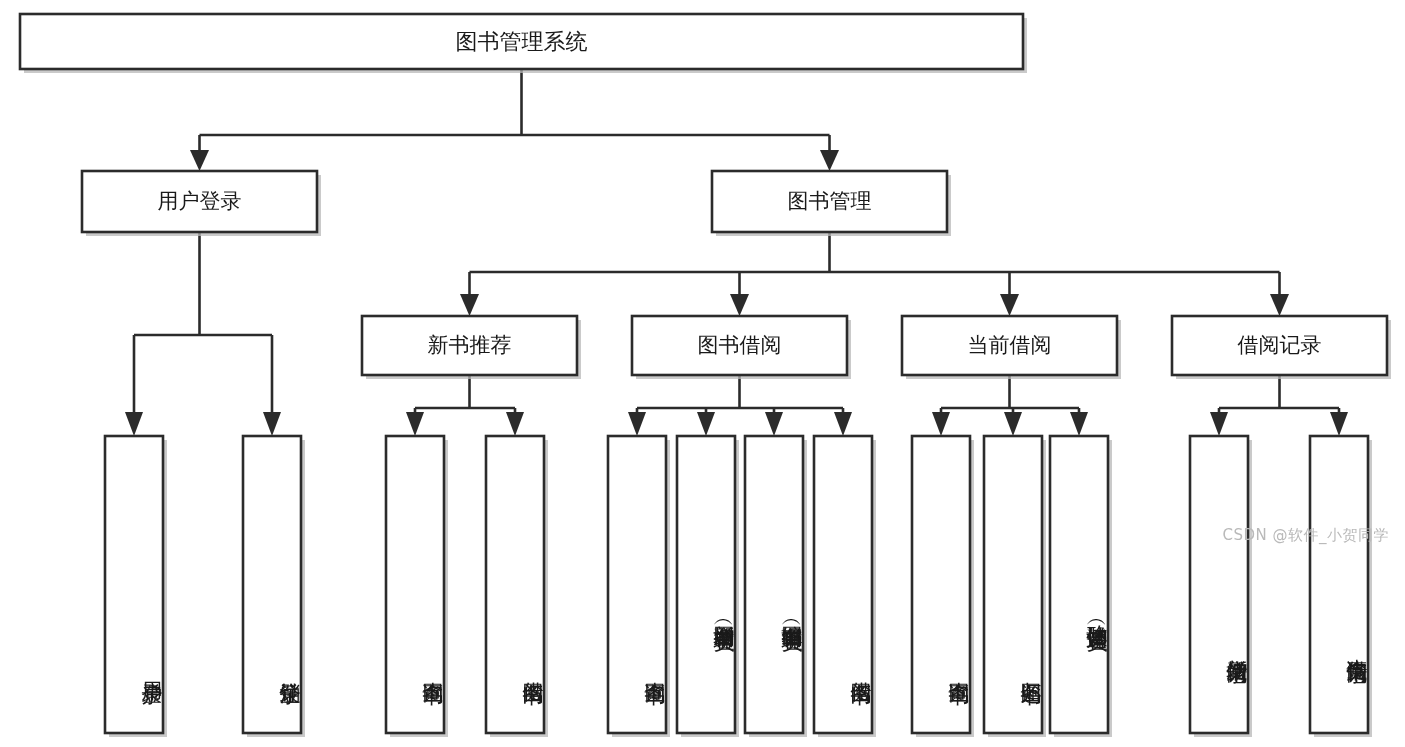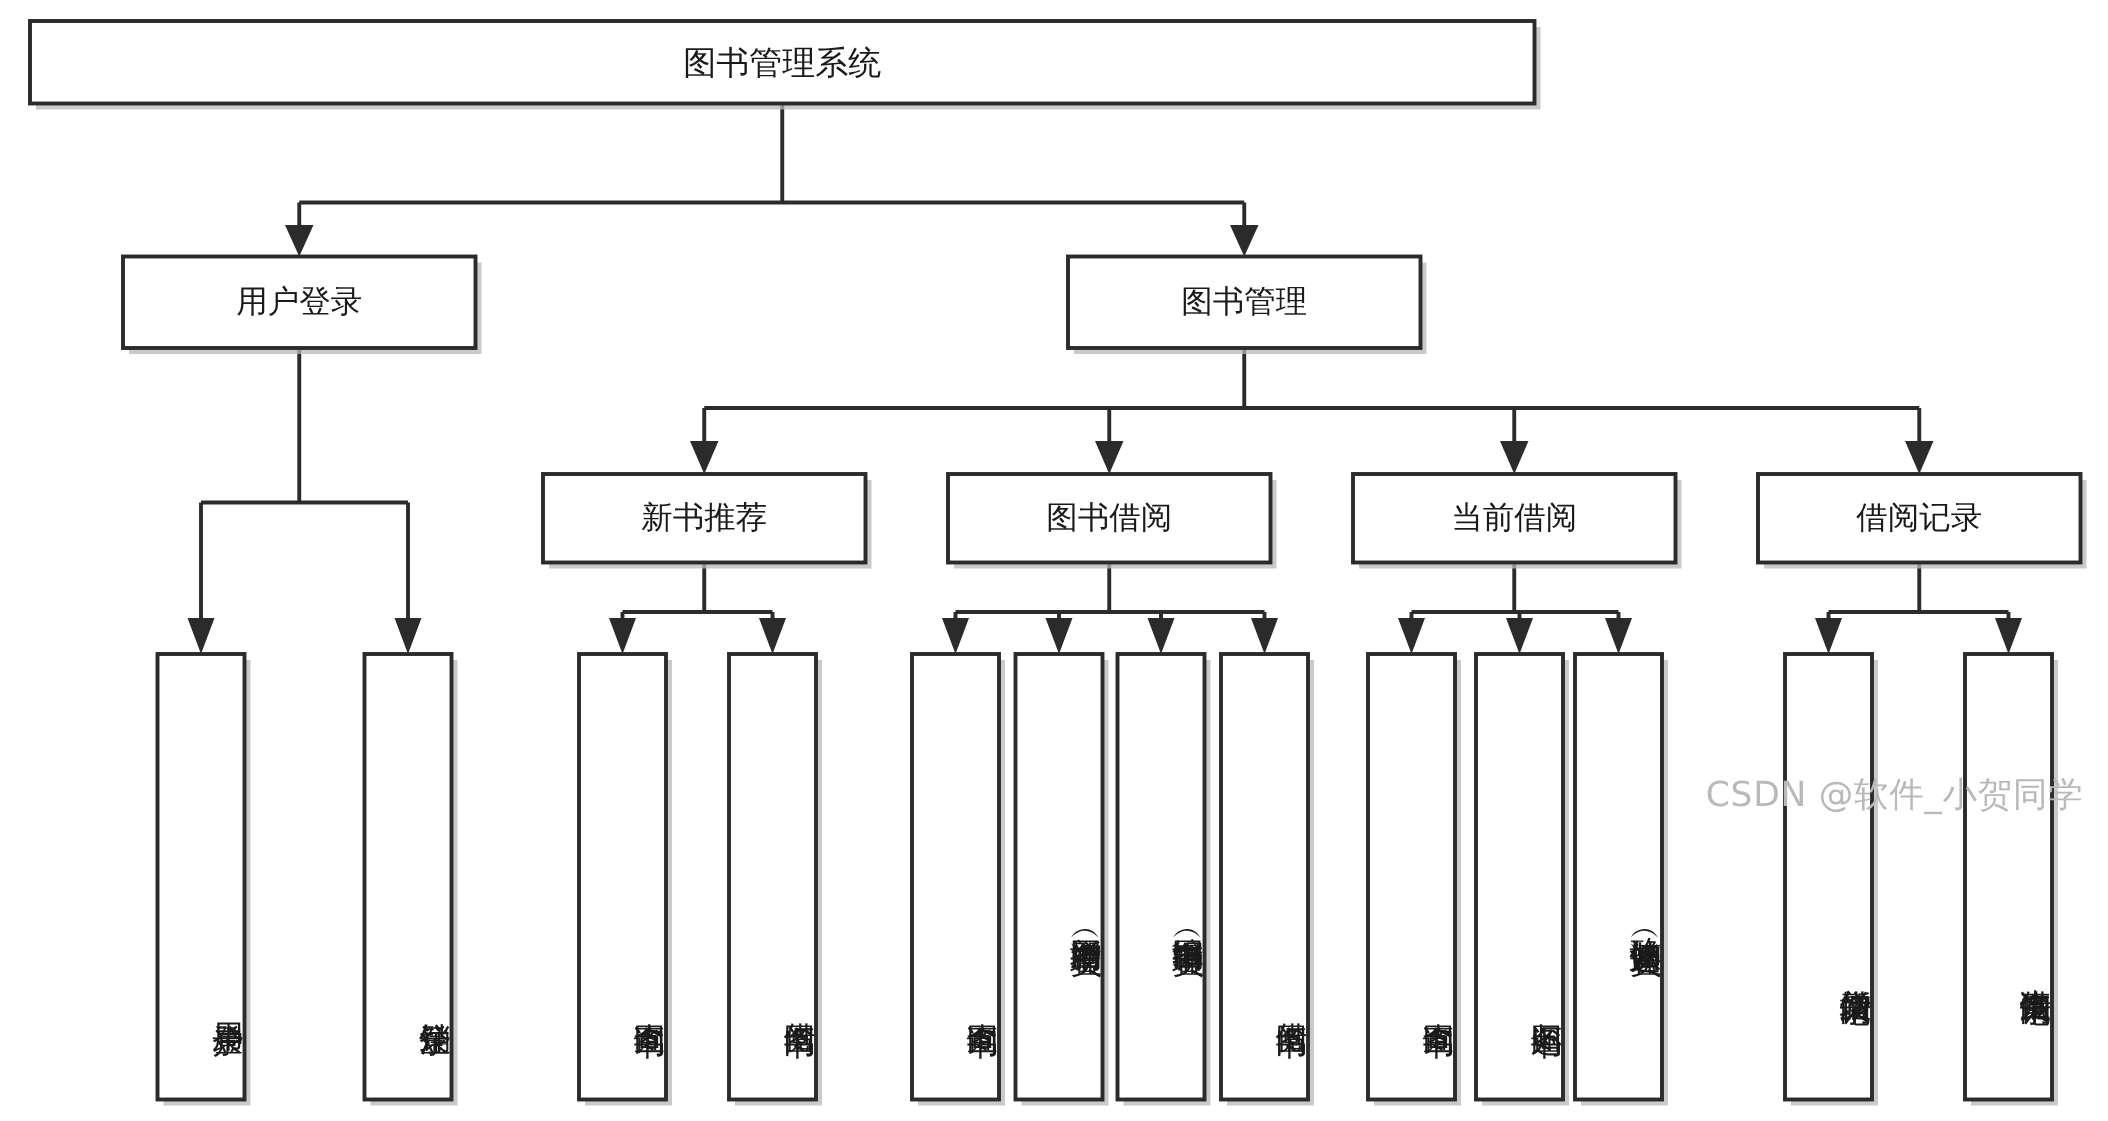--- a/index.html
+++ b/index.html
@@ -67,21 +67,21 @@
     color: #1a1a1a;
     letter-spacing: 1px;
     white-space: nowrap;
     pointer-events: none;
     font-family: "DejaVu Sans", "Liberation Sans", sans-serif;
   }
   .watermark {
     position: absolute;
     right: 16px;
     bottom: 4px;
-    font-size: 23px;
+    font-size: 15px;
     color: #b9b9b9;
     font-family: "DejaVu Sans", "Liberation Sans", sans-serif;
     letter-spacing: 0.5px;
     user-select: none;
   }
 </style>
 </head>
 <body>
 
 <div id="diagram-root">

